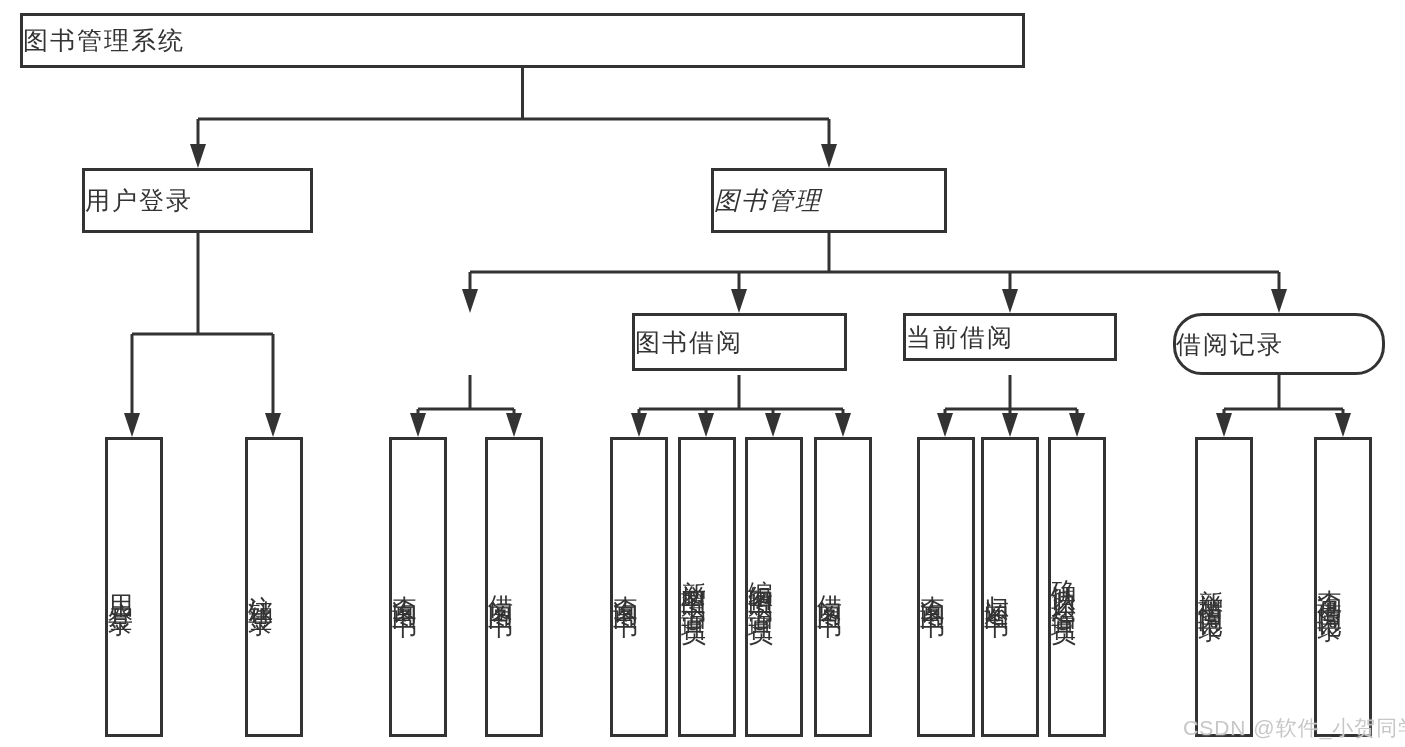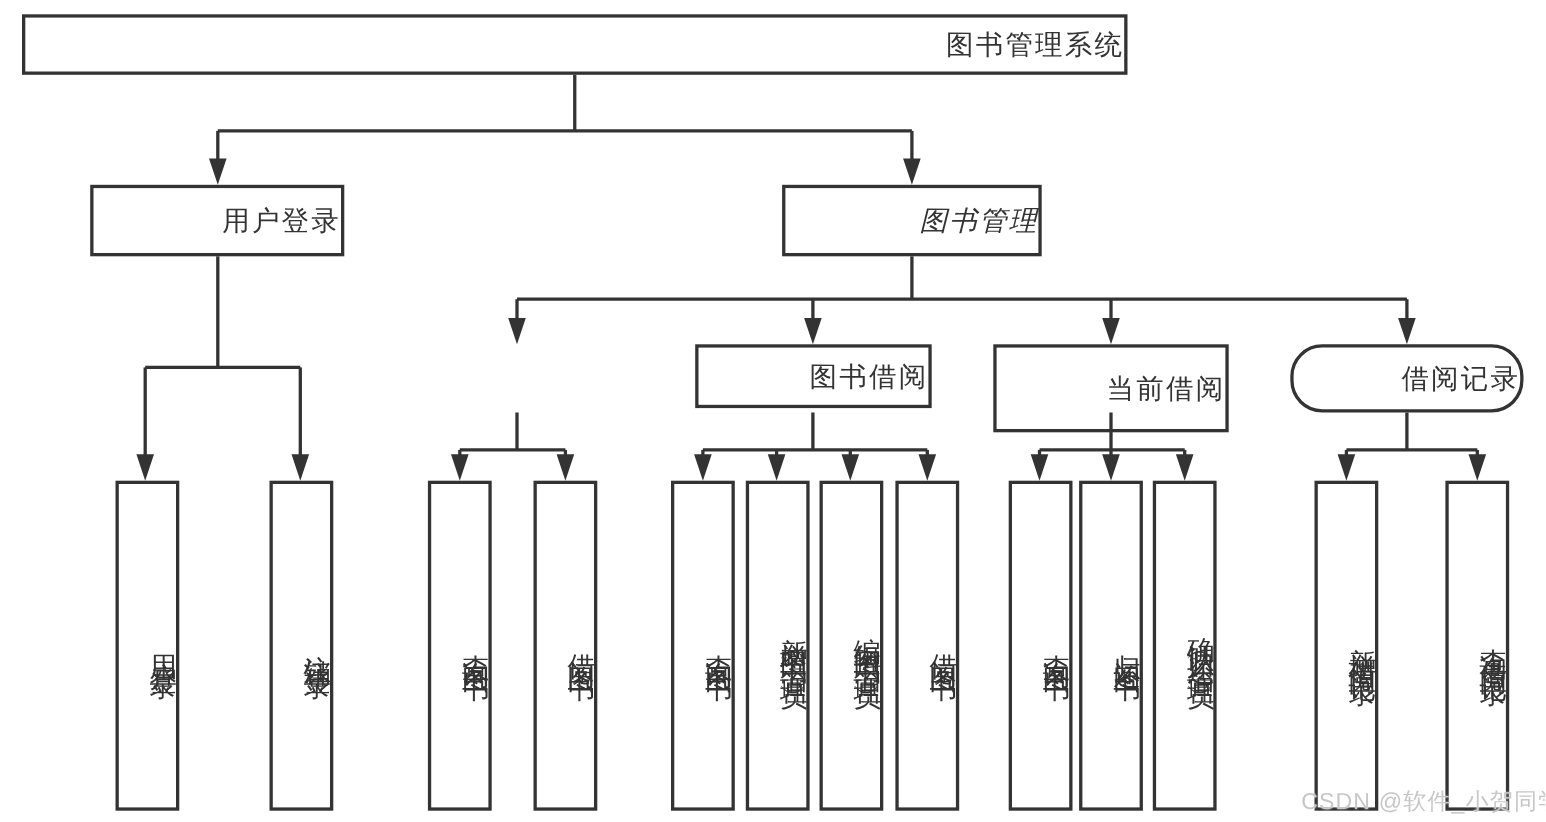--- a/index.html
+++ b/index.html
@@ -11,21 +11,21 @@
     color:#333333;
     overflow:hidden;
   }
   .node {
     position:absolute;
     box-sizing:border-box;
     border:3px solid #333333;
     background:#ffffff;
     display:flex;
     align-items:center;
-    justify-content:flex-end;
+    justify-content:flex-start;
     font-size:25px;
     letter-spacing:2px;
     z-index:2;
   }
   .leaf .vtext {
     writing-mode:vertical-lr;
     text-orientation:mixed;
     letter-spacing:6px;
     line-height:1;
     white-space:nowrap;
@@ -59,21 +59,21 @@
   <div class="node" style="left:82px; top:168px; width:231px; height:65px;">
     <span>用户登录</span>
   </div>
   <div class="node" style="left:711px; top:168px; width:236px; height:65px;font-style:italic;">
     <span>图书管理</span>
   </div>
 
   <div class="node" style="left:632px; top:313px; width:215px; height:58px;">
     <span>图书借阅</span>
   </div>
-  <div class="node" style="left:903px; top:313px; width:214px; height:80px;">
+  <div class="node" style="left:903px; top:313px; width:214px; height:48px;">
     <span>当前借阅</span>
   </div>
   <div class="node" style="left:1173px; top:313px; width:212px; height:62px;border-radius:29px;">
     <span>借阅记录</span>
   </div>
 
   <div class="node leaf" style="left:105px; top:437px; width:58px; height:300px;">
     <span class="vtext">用户登录</span>
   </div>
   <div class="node leaf" style="left:245px; top:437px; width:58px; height:300px;">

